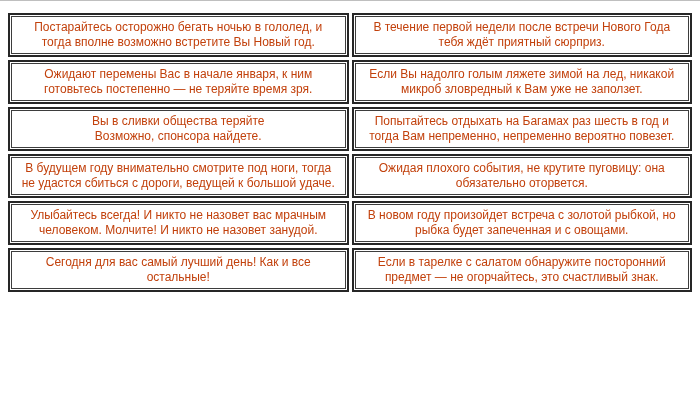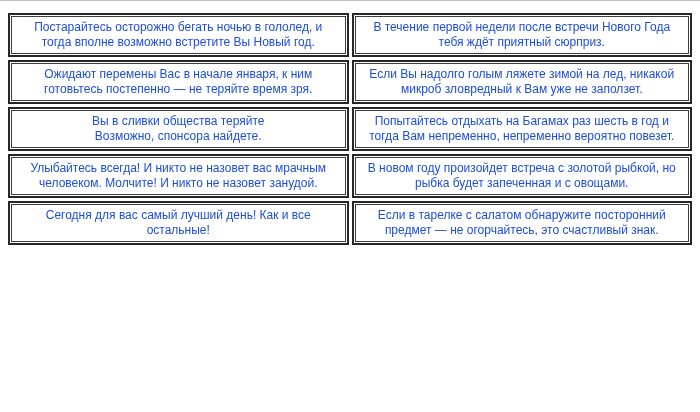--- a/index.html
+++ b/index.html
@@ -37,21 +37,21 @@
     height: 100%;
     border: 1px solid #3d3d3d;
     display: flex;
     align-items: center;
     justify-content: center;
     padding: 3px 6px;
   }
   .cell-text {
     font-size: 12px;
     line-height: 1.22;
-    color: #1d4ed8;
+    color: #c2410c;
     text-align: center;
     white-space: pre-line;
   }
 </style>
 </head>
 <body>
 
 <div class="top-edge"></div>
 
 <div class="fortunes-table">
@@ -84,21 +84,31 @@
       <span class="cell-text">Вы в сливки общества теряйте
 Возможно, спонсора найдете.</span>
     </div>
   </div>
 
   <div class="cell">
     <div class="cell-inner">
       <span class="cell-text">Попытайтесь отдыхать на Багамах раз шесть в год и тогда Вам непременно, непременно вероятно повезет.</span>
     </div>
   </div>
+  <div class="cell">
+    <div class="cell-inner">
+      <span class="cell-text">В будущем году внимательно смотрите под ноги, тогда не удастся сбиться с дороги, ведущей к большой удаче.</span>
+    </div>
+  </div>
 
+  <div class="cell">
+    <div class="cell-inner">
+      <span class="cell-text">Ожидая плохого события, не крутите пуговицу: она обязательно оторвется.</span>
+    </div>
+  </div>
 
   <div class="cell">
     <div class="cell-inner">
       <span class="cell-text">Улыбайтесь всегда! И никто не назовет вас мрачным человеком. Молчите! И никто не назовет занудой.</span>
     </div>
   </div>
   <div class="cell">
     <div class="cell-inner">
       <span class="cell-text">В новом году произойдет встреча с золотой рыбкой, но рыбка будет запеченная и с овощами.</span>
     </div>

